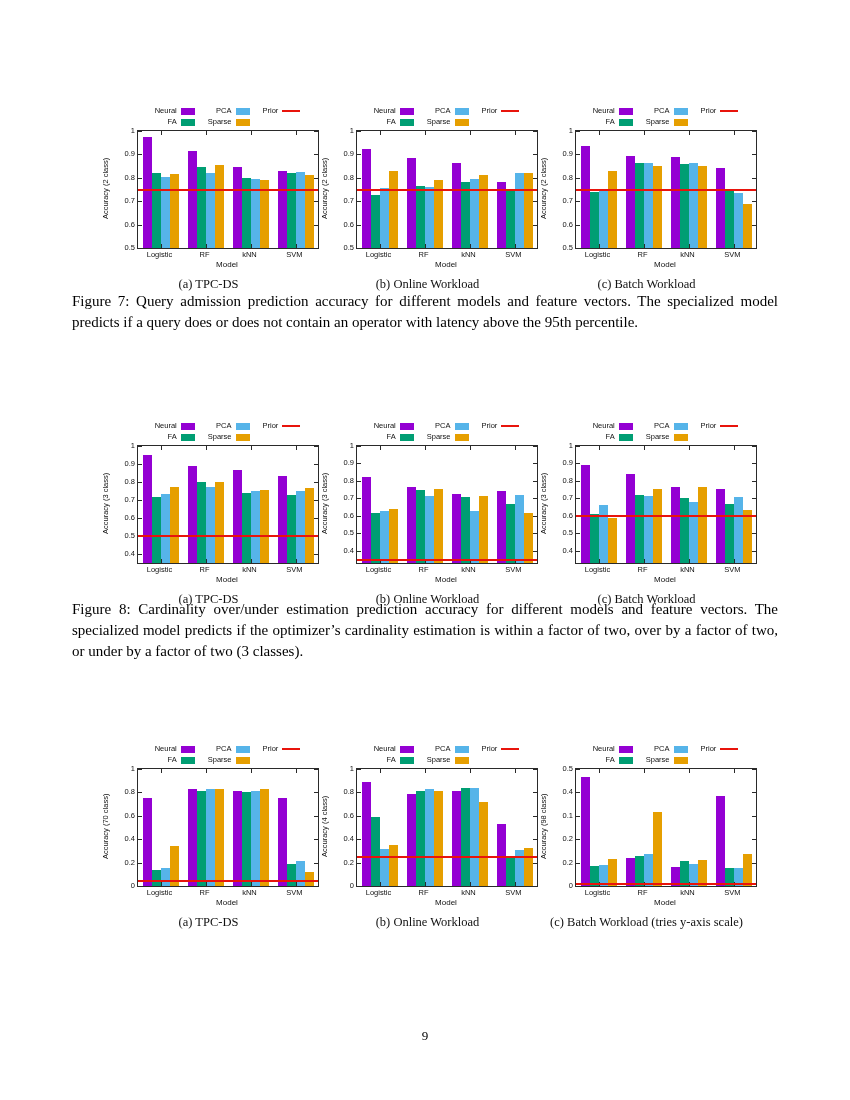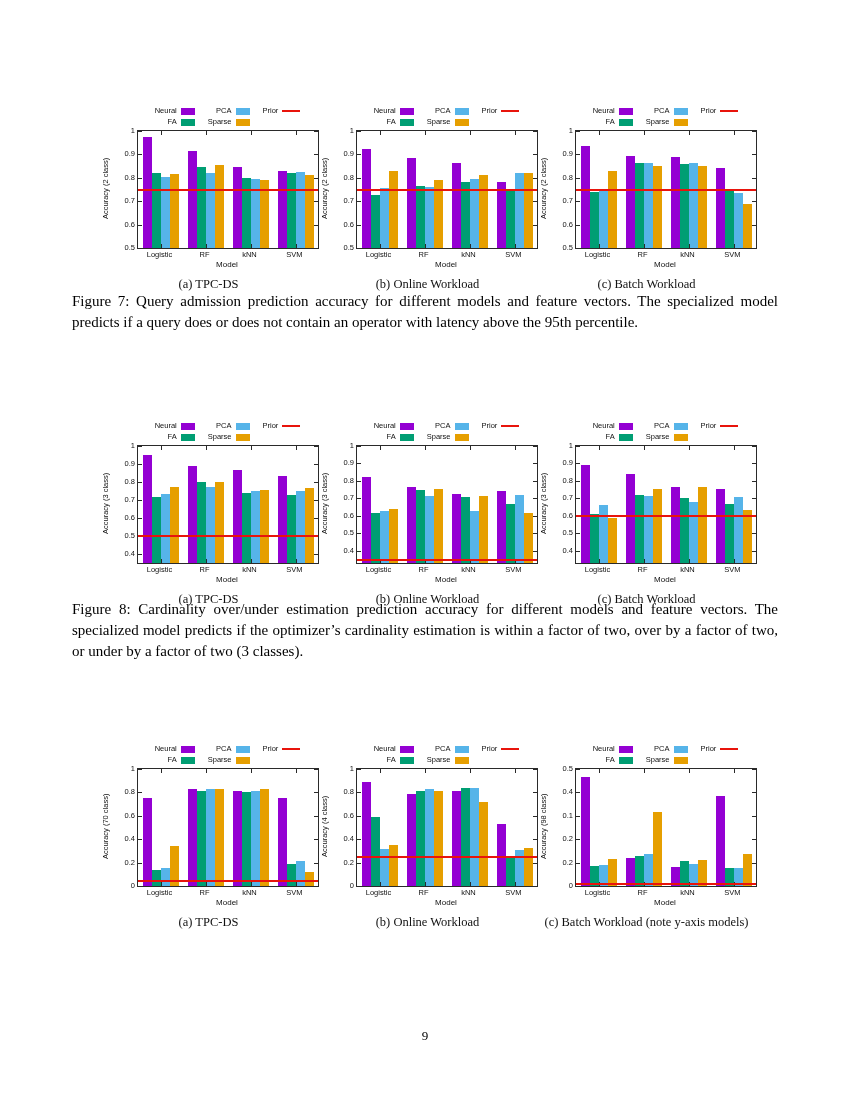--- a/index.html
+++ b/index.html
@@ -854,19 +854,19 @@
               </div>
               <div class="xticks">
                 <div class="xtick-label" style="left: 22.5px;">Logistic</div>
                 <div class="xtick-label" style="left: 67.5px;">RF</div>
                 <div class="xtick-label" style="left: 112.5px;">kNN</div>
                 <div class="xtick-label" style="left: 157.5px;">SVM</div>
               </div>
               <div class="xlabel">Model</div>
             </div>
           </div>
-          <div class="subcaption">(c) Batch Workload (note y-axis models)</div>
+          <div class="subcaption">(c) Batch Workload (tries y-axis scale)</div>
         </div>
     </div>
   </section>
 
   <div class="page-number">9</div>
 </div>
 
 </body></html>

